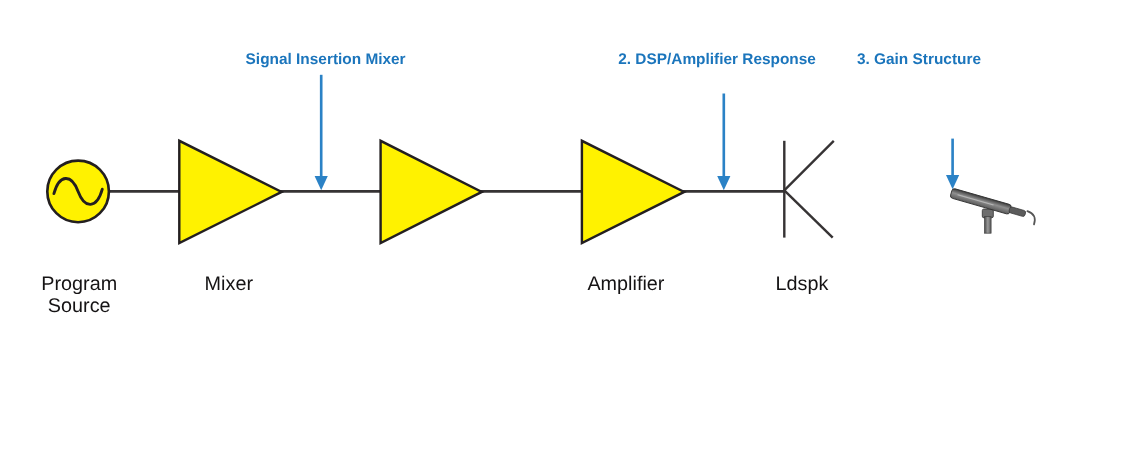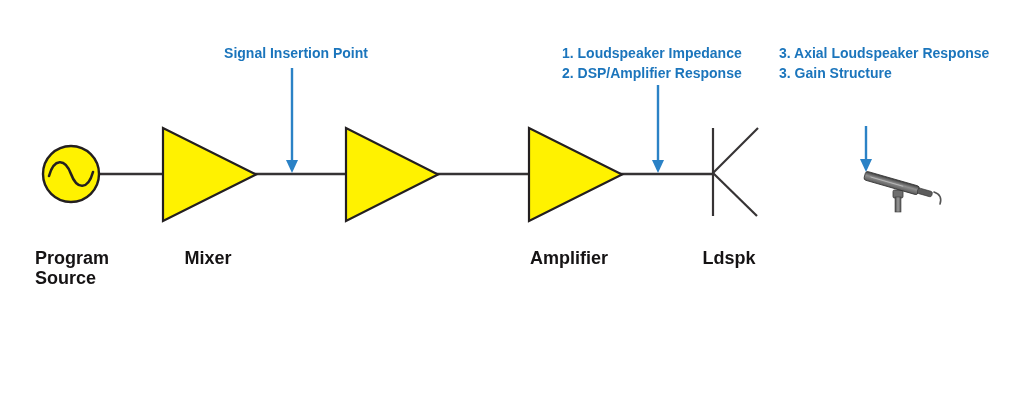--- a/index.html
+++ b/index.html
@@ -8,22 +8,22 @@
     font-family:"Liberation Sans", sans-serif; overflow:hidden;
   }
   svg.diagram-layer { position:absolute; left:0; top:0; }
   .blue-note {
     position:absolute; color:#1b75bc; font-weight:bold;
     font-size:14px; line-height:20px; white-space:nowrap;
   }
   .blue-note.centered { transform:translateX(-50%); text-align:center; }
   .comp-label {
     position:absolute; top:248px; transform:translateX(-50%);
-    color:#151314; font-weight:bold; font-size:18px; line-height:20px;
-    white-space:pre-line;
+    color:#151314; font-weight:normal; font-size:18px; line-height:20px;
+    text-align:center; white-space:pre-line;
   }
   .figure-title {
     position:absolute; left:530px; top:354px; transform:translateX(-50%);
     color:#2b2829; font-size:31px; font-weight:400; white-space:nowrap;
     letter-spacing:0.3px;
   }
 </style>
 </head>
 <body>
 
@@ -80,29 +80,27 @@
       <rect x="895" y="197" width="6" height="15" fill="url(#micPostGrad)" stroke="#3a3a3a" stroke-width="0.6"></rect>
       <g transform="translate(866,171) rotate(16)">
         <rect x="0" y="0" width="56" height="9" rx="2.5" fill="url(#micBodyGrad)" stroke="#333333" stroke-width="0.8"></rect>
         <rect x="55" y="1.6" width="15" height="5.6" rx="2" fill="#5c5c5c" stroke="#333333" stroke-width="0.6"></rect>
         <line x1="6" y1="4.5" x2="40" y2="4.5" stroke="#c9c9c9" stroke-width="0.9" opacity="0.7"></line>
       </g>
       <path d="M934 192 q9 3 6 12" fill="none" stroke="#555555" stroke-width="1.6" stroke-linecap="round"></path>
     </g>
   </svg>
 
-  <div class="blue-note centered" style="left:296px; top:43px;">Signal Insertion Point</div>
+  <div class="blue-note centered" style="left:296px; top:43px;">Signal Insertion Mixer</div>
 
   <div class="blue-note" style="left:562px; top:43px;">
-    <div>1. Loudspeaker Impedance</div>
     <div>2. DSP/Amplifier Response</div>
   </div>
 
   <div class="blue-note" style="left:779px; top:43px;">
-    <div>3. Axial Loudspeaker Response</div>
     <div>3. Gain Structure</div>
   </div>
 
   <div class="comp-label" style="left:72px;">Program
 Source</div>
   <div class="comp-label" style="left:208px;">Mixer</div>
   <div class="comp-label" style="left:569px;">Amplifier</div>
   <div class="comp-label" style="left:729px;">Ldspk</div>
 
 

